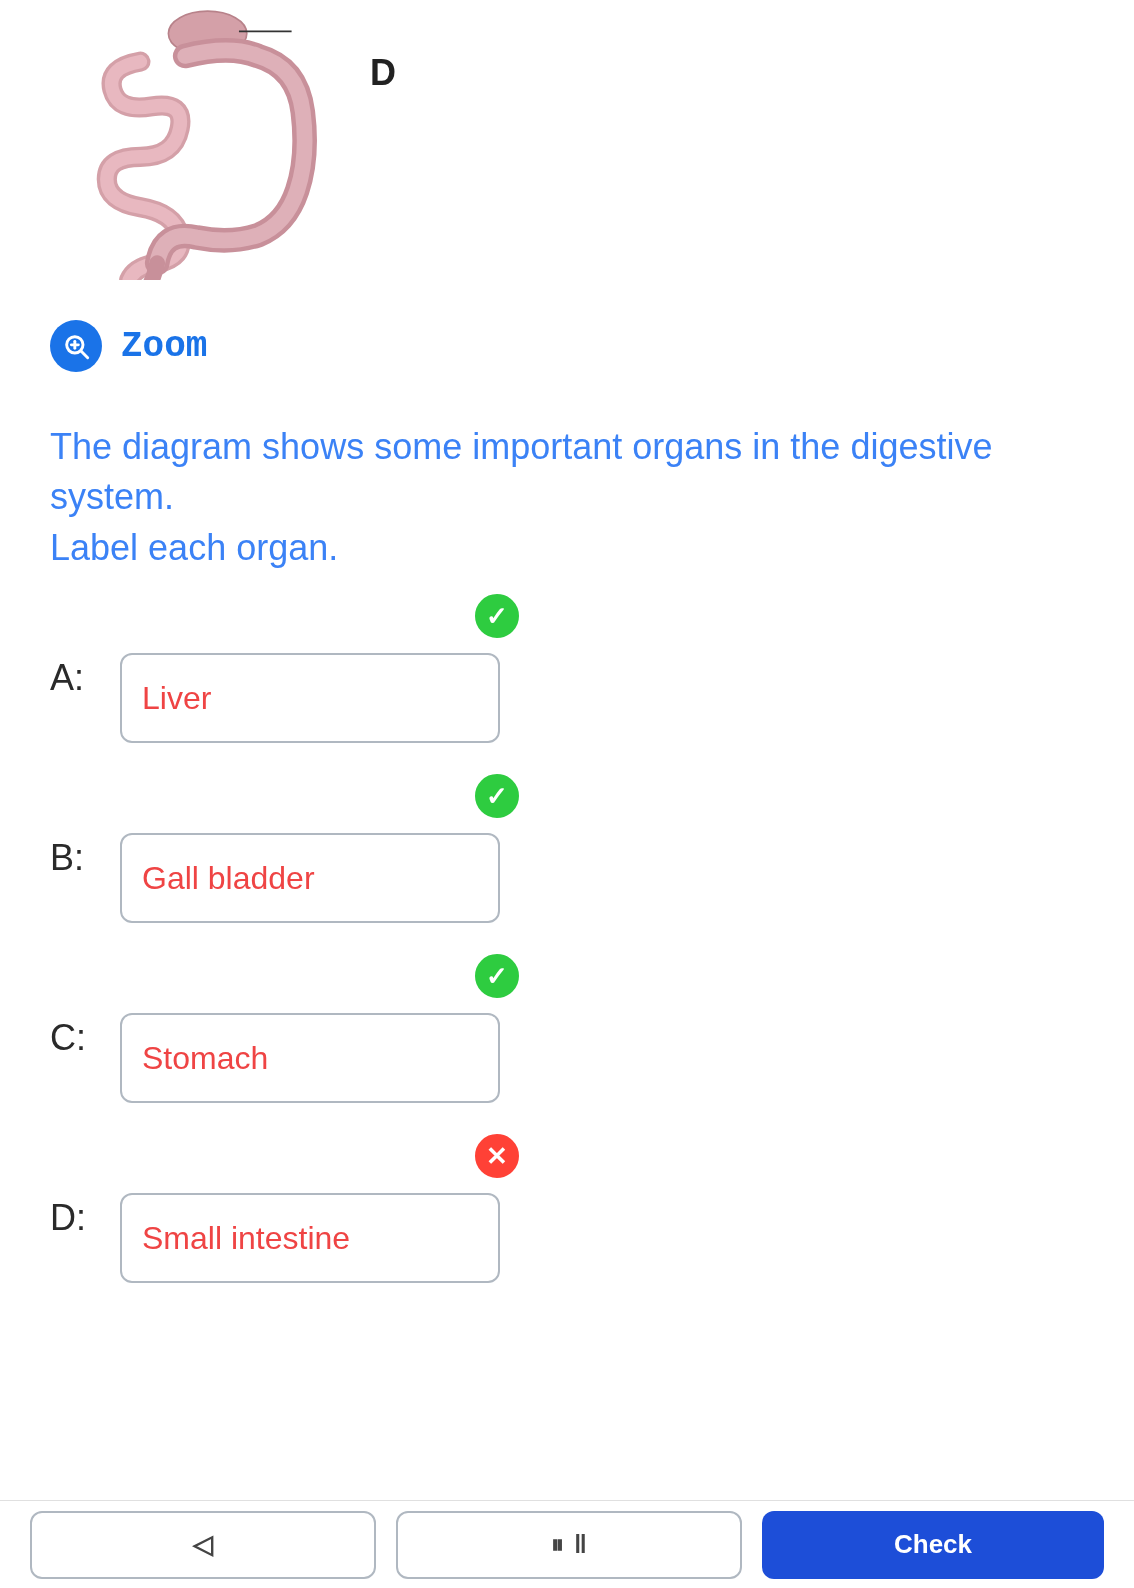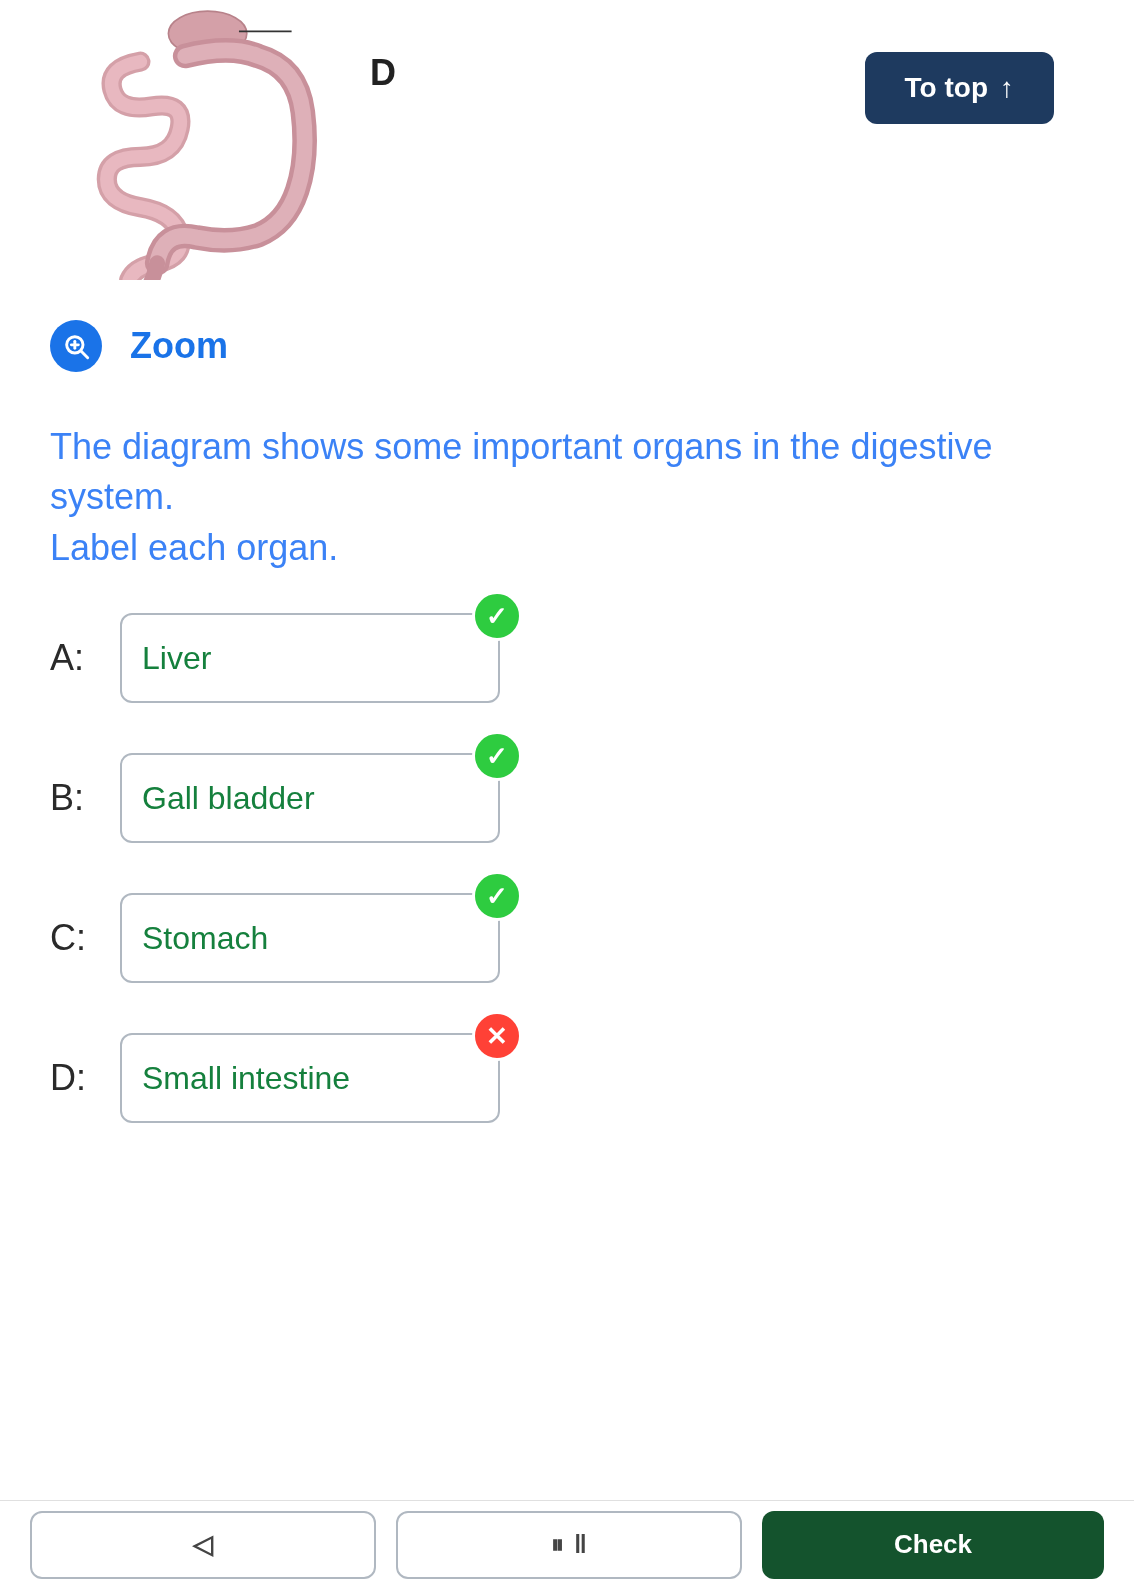--- a/index.html
+++ b/index.html
@@ -65,21 +65,22 @@
     }
 
     .to-top-arrow {
       font-size: 28px;
     }
 
     .zoom-section {
       padding: 30px 50px 10px 50px;
       display: flex;
       align-items: center;
-      gap: 28px;
+      gap: 19px;
+      font-family: Liberation Mono, monospace;
     }
 
     .zoom-icon {
       width: 52px;
       height: 52px;
       background: #1a73e8;
       border-radius: 50%;
       display: flex;
       align-items: center;
       justify-content: center;
@@ -130,23 +131,24 @@
       display: inline-block;
     }
 
     .answer-input {
       width: 380px;
       height: 90px;
       border: 2px solid #b0b8c1;
       border-radius: 12px;
       padding: 0 20px;
       font-size: 32px;
-      color: #15803d;
+      color: #ef4444;
       background: #ffffff;
       outline: none;
+      margin-top: 40px;
     }
 
     .status-badge {
       position: absolute;
       top: -22px;
       right: -22px;
       width: 50px;
       height: 50px;
       border-radius: 50%;
       display: flex;
@@ -202,21 +204,21 @@
       border: 2px solid #b0b8c1;
       color: #444;
       flex: 1;
       display: flex;
       align-items: center;
       justify-content: center;
       gap: 10px;
     }
 
     .bottom-btn-green {
-      background: #14532d;
+      background: #1d4ed8;
       color: #ffffff;
       flex: 1;
     }
   </style>
 </head>
 <body>
 
 <div class="top-section">
 
   <div class="diagram-area">
@@ -230,24 +232,20 @@
       <path d="M100,50 Q140,40 165,50 Q200,60 205,100 Q210,140 200,170 Q190,200 165,210 Q140,218 110,212 Q80,205 75,235" fill="none" stroke="#c8909a" stroke-width="22" stroke-linecap="round"></path>
       <path d="M100,50 Q140,40 165,50 Q200,60 205,100 Q210,140 200,170 Q190,200 165,210 Q140,218 110,212 Q80,205 75,235" fill="none" stroke="#deb0b8" stroke-width="14" stroke-linecap="round"></path>
 
       <path d="M75,235 Q72,248 68,255" fill="none" stroke="#c8909a" stroke-width="14" stroke-linecap="round"></path>
 
       <line x1="148" y1="28" x2="195" y2="28" stroke="#333" stroke-width="1.5"></line>
     </svg>
     <div class="label-d">D</div>
   </div>
 
-  <button class="to-top-btn">
-    <span>To top</span>
-    <span class="to-top-arrow">↑</span>
-  </button>
 </div>
 
 <div class="zoom-section">
   <div class="zoom-icon">
     <svg width="28" height="28" viewBox="0 0 24 24" fill="none" xmlns="http://www.w3.org/2000/svg">
       <circle cx="11" cy="11" r="7" stroke="white" stroke-width="2.5"></circle>
       <line x1="16.5" y1="16.5" x2="22" y2="22" stroke="white" stroke-width="2.5" stroke-linecap="round"></line>
       <line x1="11" y1="8" x2="11" y2="14" stroke="white" stroke-width="2.5" stroke-linecap="round"></line>
       <line x1="8" y1="11" x2="14" y2="11" stroke="white" stroke-width="2.5" stroke-linecap="round"></line>
     </svg>

